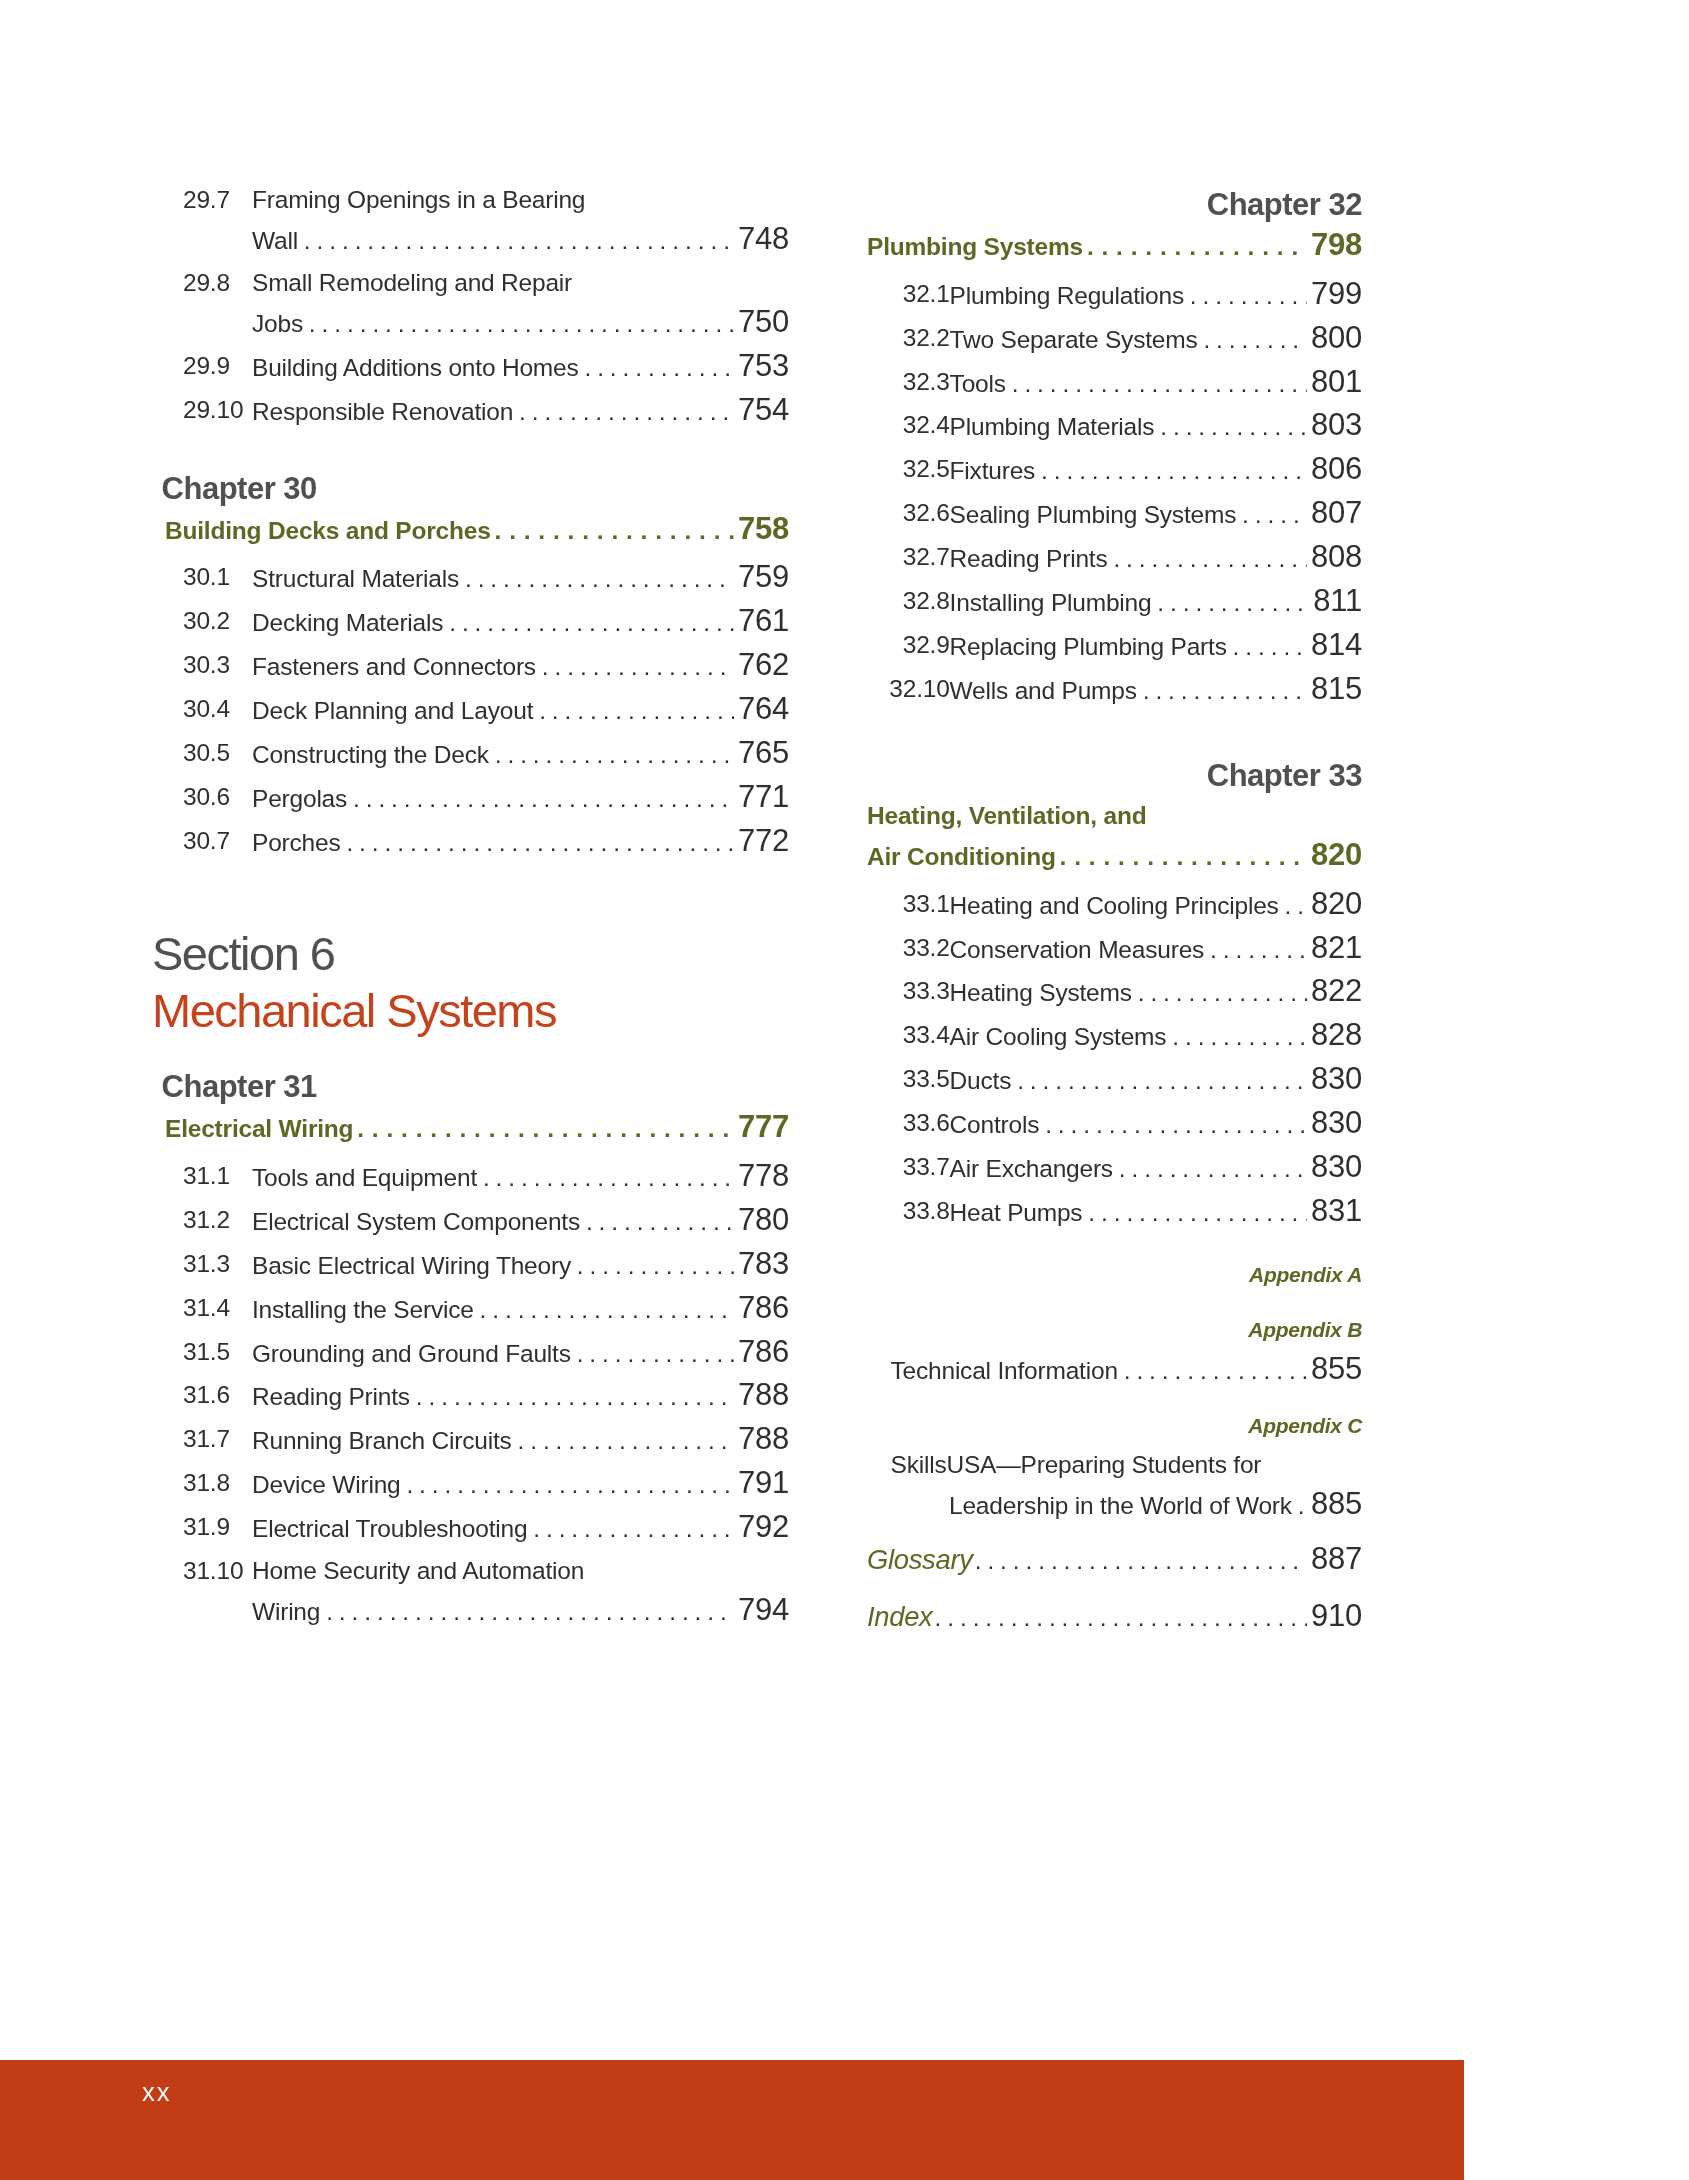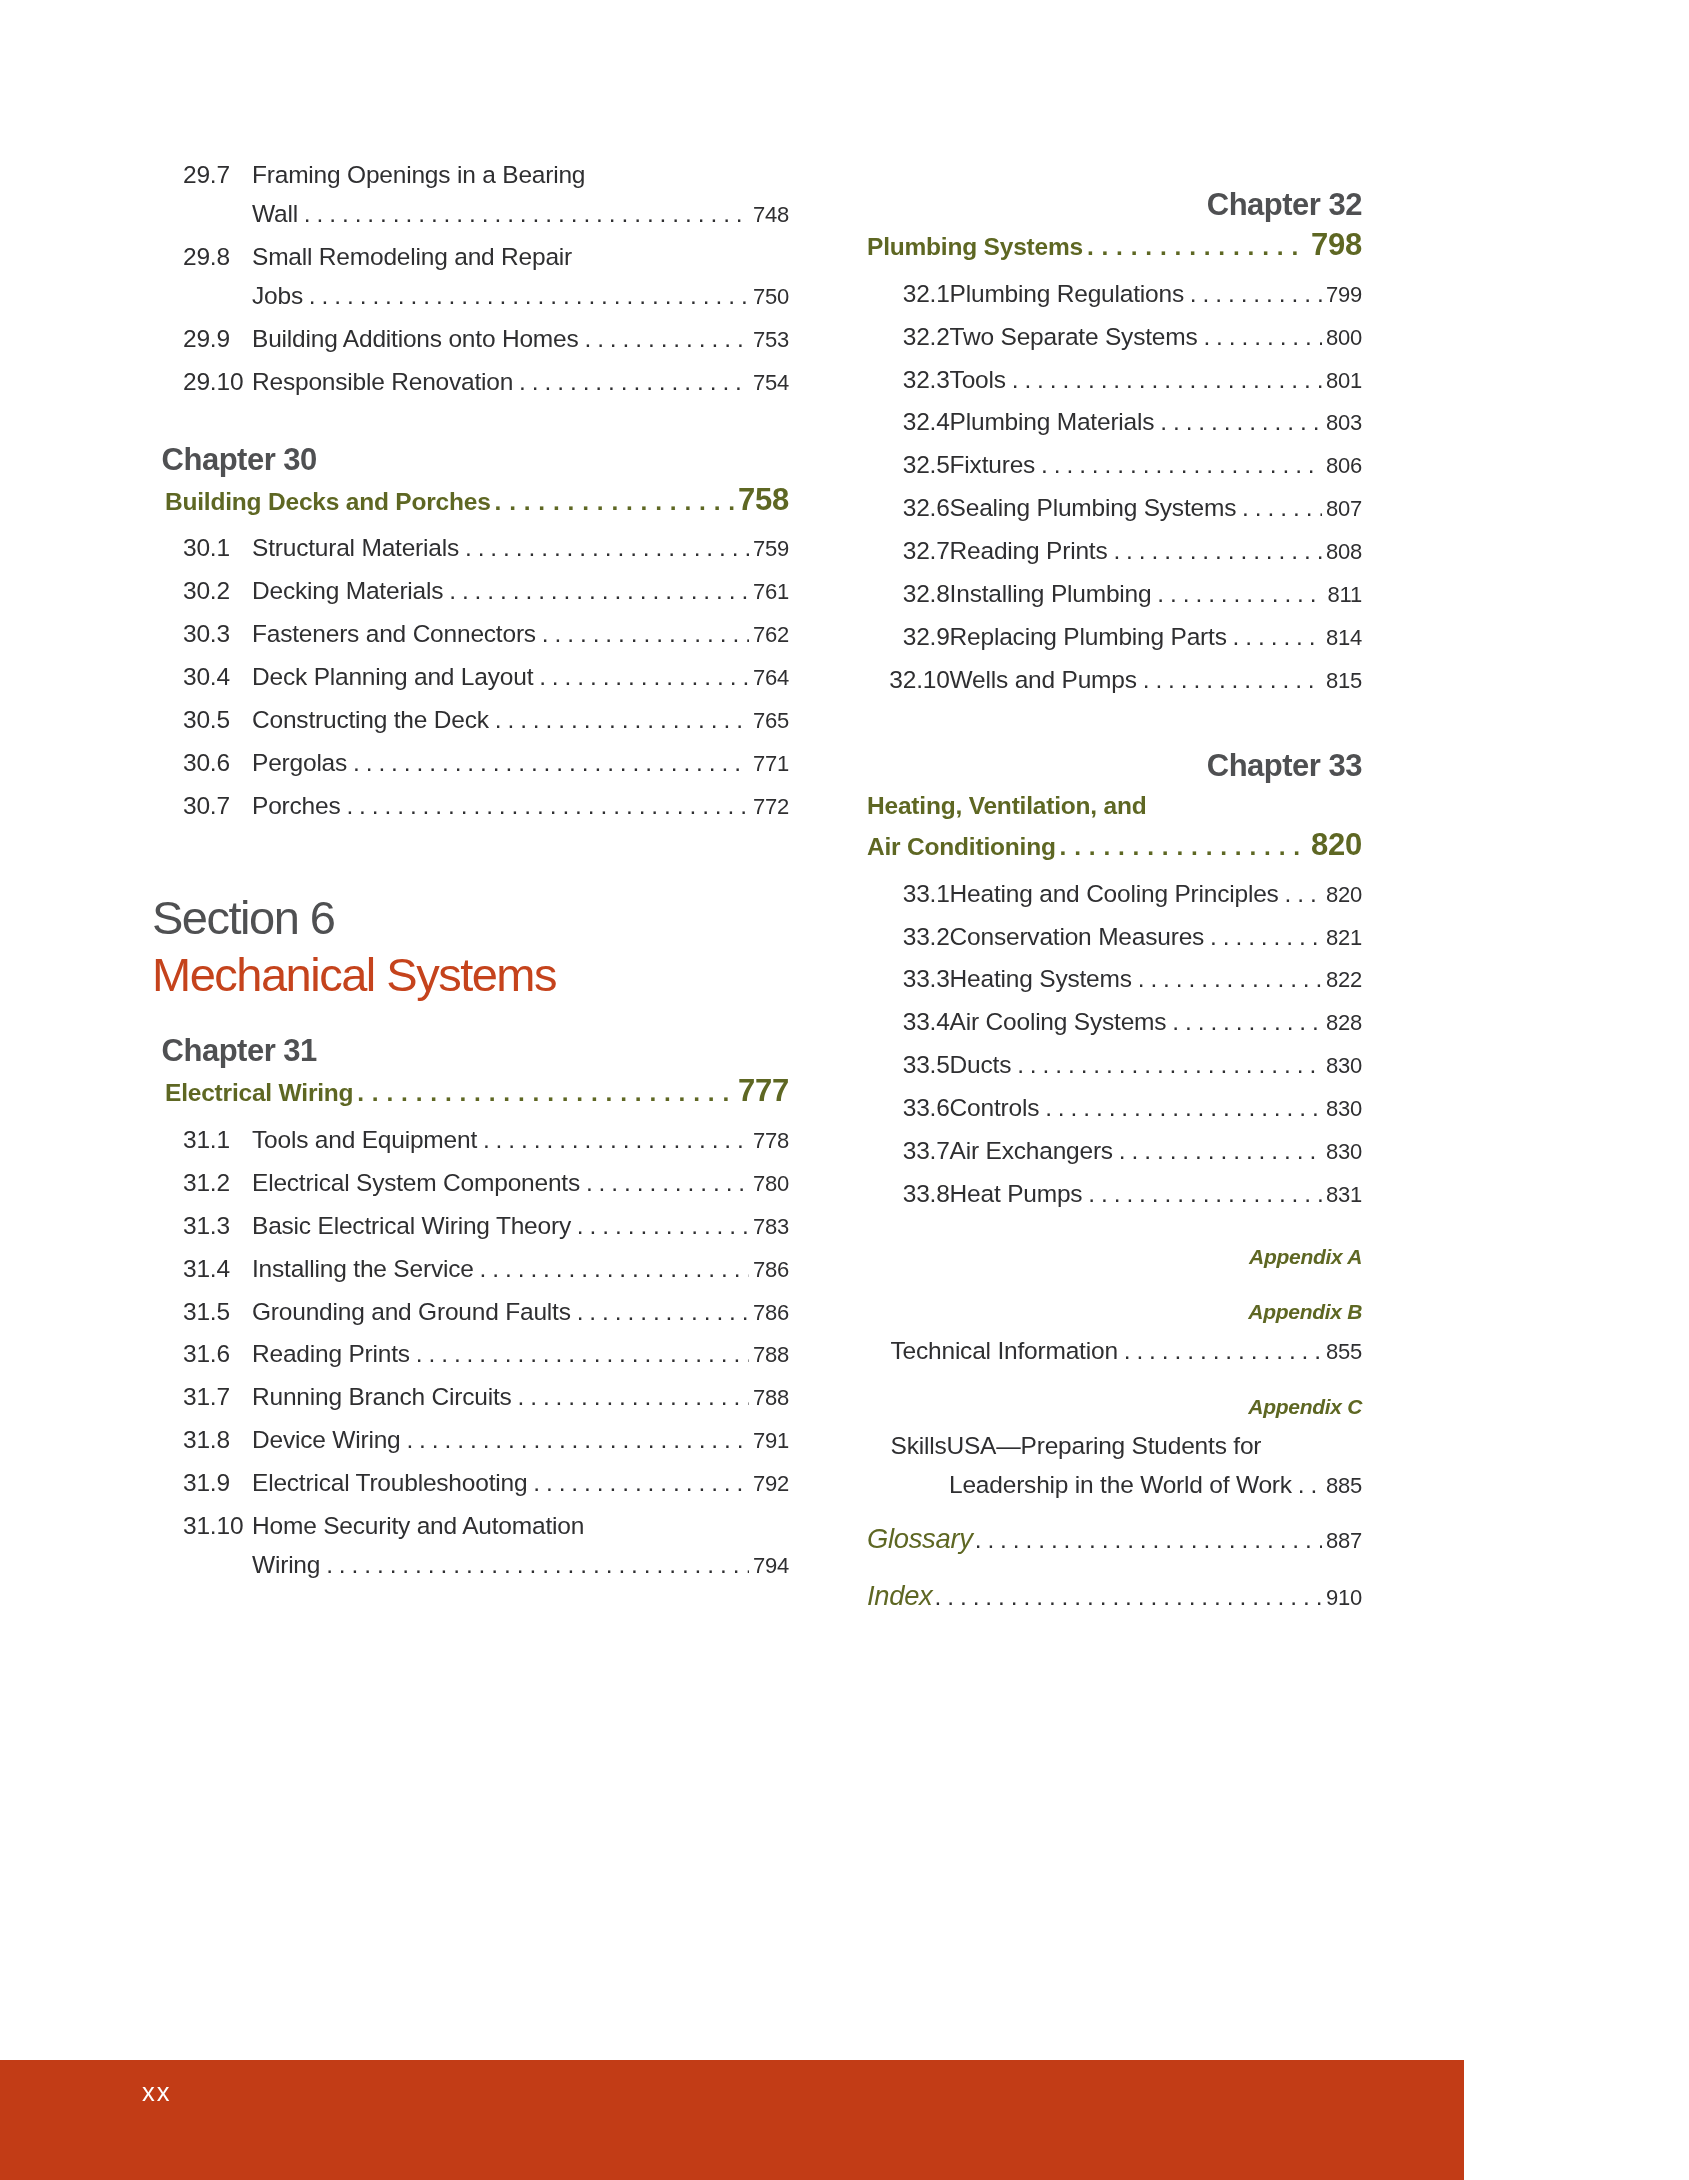--- a/index.html
+++ b/index.html
@@ -9,21 +9,21 @@
     --footer-red:#c23c16;
     --chapter-gray:#4f5052;
   }
   html,body{margin:0;padding:0;}
   body{
     width:1690px;height:2181px;position:relative;background:#ffffff;
     font-family:"Liberation Sans", sans-serif;color:var(--body-text);
     overflow:hidden;
   }
   .col{position:absolute;}
-  #col-left{left:140px;top:155px;width:649px;}
+  #col-left{left:140px;top:180px;width:649px;}
   #col-right{left:867px;top:184px;width:495px;text-align:right;}
 
   
   .block{margin-top:0;}
   .chapter{margin-top:37px;}
   .chapter + .chapter{margin-top:45px;}
   .section{margin-top:63px;margin-left:12px;}
   .section + .chapter{margin-top:27.4px;}
   .appendix{margin-top:15.7px;}
   .chapter + .appendix{margin-top:23.5px;}
@@ -57,21 +57,21 @@
   .num{flex:0 0 69px;font-size:24.5px;line-height:39px;letter-spacing:-0.2px;}
   #col-right .num{flex:0 0 63px;}
   .ebody{flex:1 1 auto;min-width:0;display:flex;flex-direction:column;}
   .trow{display:flex;align-items:baseline;font-size:24.5px;line-height:39px;}
   .t{white-space:nowrap;letter-spacing:-0.2px;flex:0 0 auto;}
   .dots{
     flex:1 1 0;min-width:7.8px;overflow:hidden;white-space:nowrap;
     letter-spacing:5.9px;margin:0 3.9px 0 5.9px;
   }
   .dots::after{content:"................................................................................";}
-  .pg{flex:0 0 auto;font-size:22px;letter-spacing:-0.2px;}
+  .pg{flex:0 0 auto;font-size:31px;letter-spacing:-0.2px;}
 
   
   .appx-label{
     font-size:21px;font-weight:bold;font-style:italic;color:var(--olive);
     line-height:39px;letter-spacing:-0.3px;white-space:nowrap;
   }
   .appx-line{margin-left:23.5px;}
   .appx-line.indent{margin-left:82px;}
 
   

